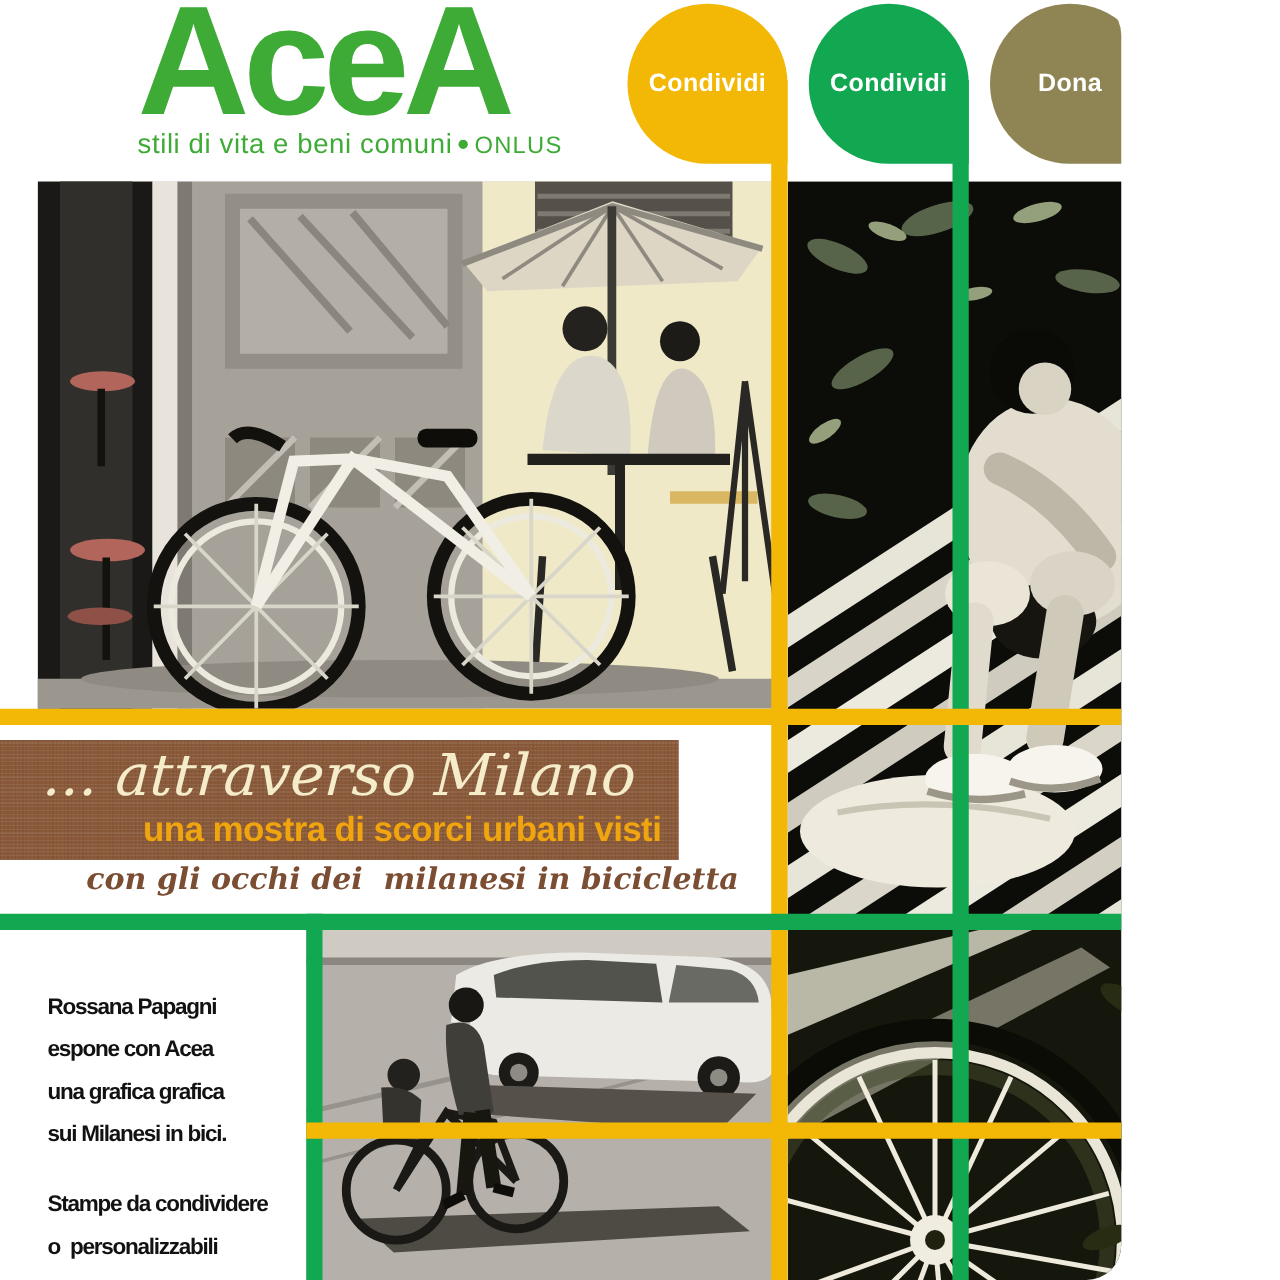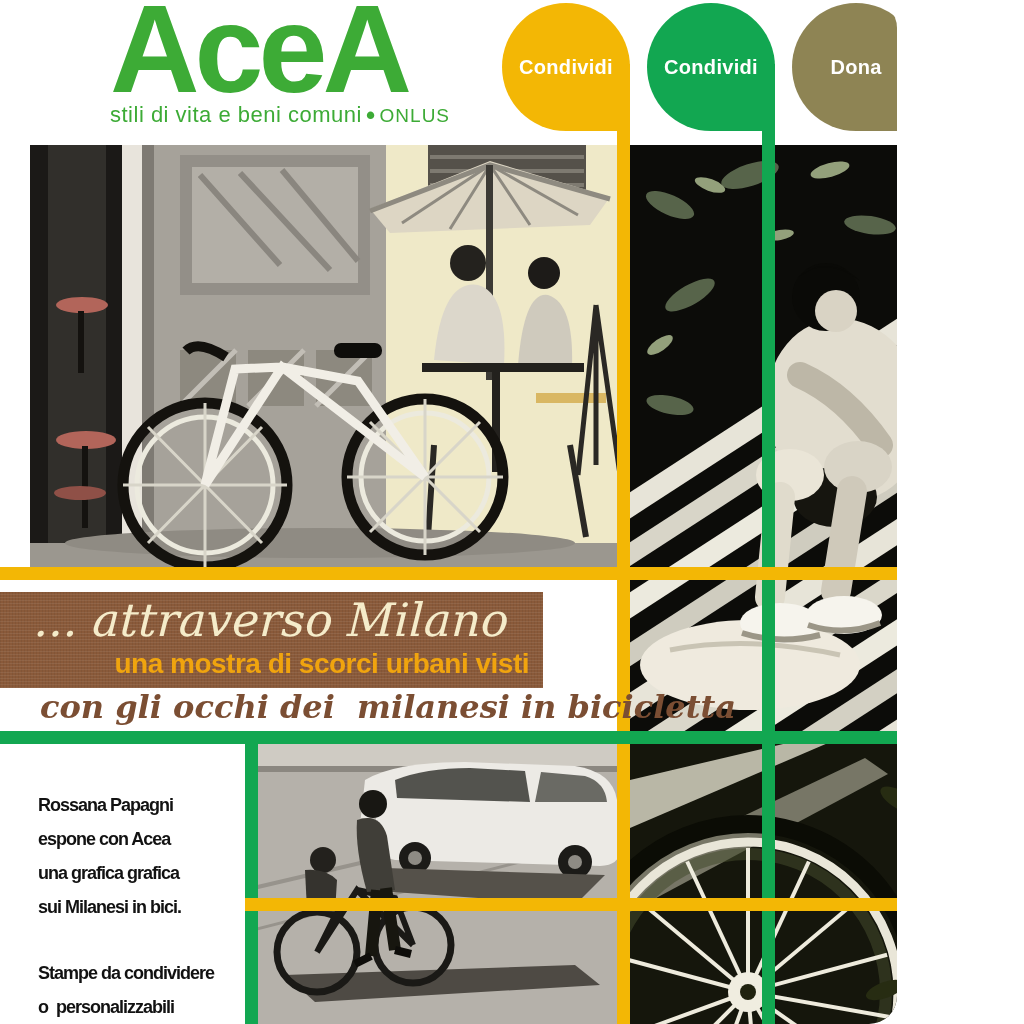--- a/index.html
+++ b/index.html
@@ -60,29 +60,29 @@
     font-size:46px;line-height:56px;text-align:center;
     color:var(--cream,#f5ecca);white-space:pre;transform:skewX(-3deg);
   }
   .banner-line2{
     font-size:28px;line-height:32px;font-weight:bold;letter-spacing:-.5px;
     text-align:right;padding-right:14px;color:var(--gold,#f0a40e);white-space:pre;
   }
   .subtitle{
     position:absolute;left:40px;top:688px;width:580px;z-index:5;
     font-family:"DejaVu Serif",serif;font-style:italic;font-weight:bold;
-    font-size:32px;text-align:center;color:var(--script_brown,#7b4e33);white-space:pre;
+    font-size:24px;text-align:center;color:var(--script_brown,#7b4e33);white-space:pre;
   }
   
   .info{position:absolute;left:38px;top:788px;z-index:5;}
   .info-line{
     font-size:18px;line-height:34px;font-weight:bold;letter-spacing:-1px;
     color:var(--ink,#121212);white-space:pre;
   }
-  .info-para2{margin-top:32px;}
+  .info-para2{margin-top:22px;}
 </style>
 </head>
 <body>
 
 <div class="poster">
 
   <div class="logo">
     <div class="logo-word">AceA</div>
     <div class="logo-tagline"><span>stili di vita e beni comuni</span><span class="dot">•</span><span class="onlus">ONLUS</span></div>
   </div>

